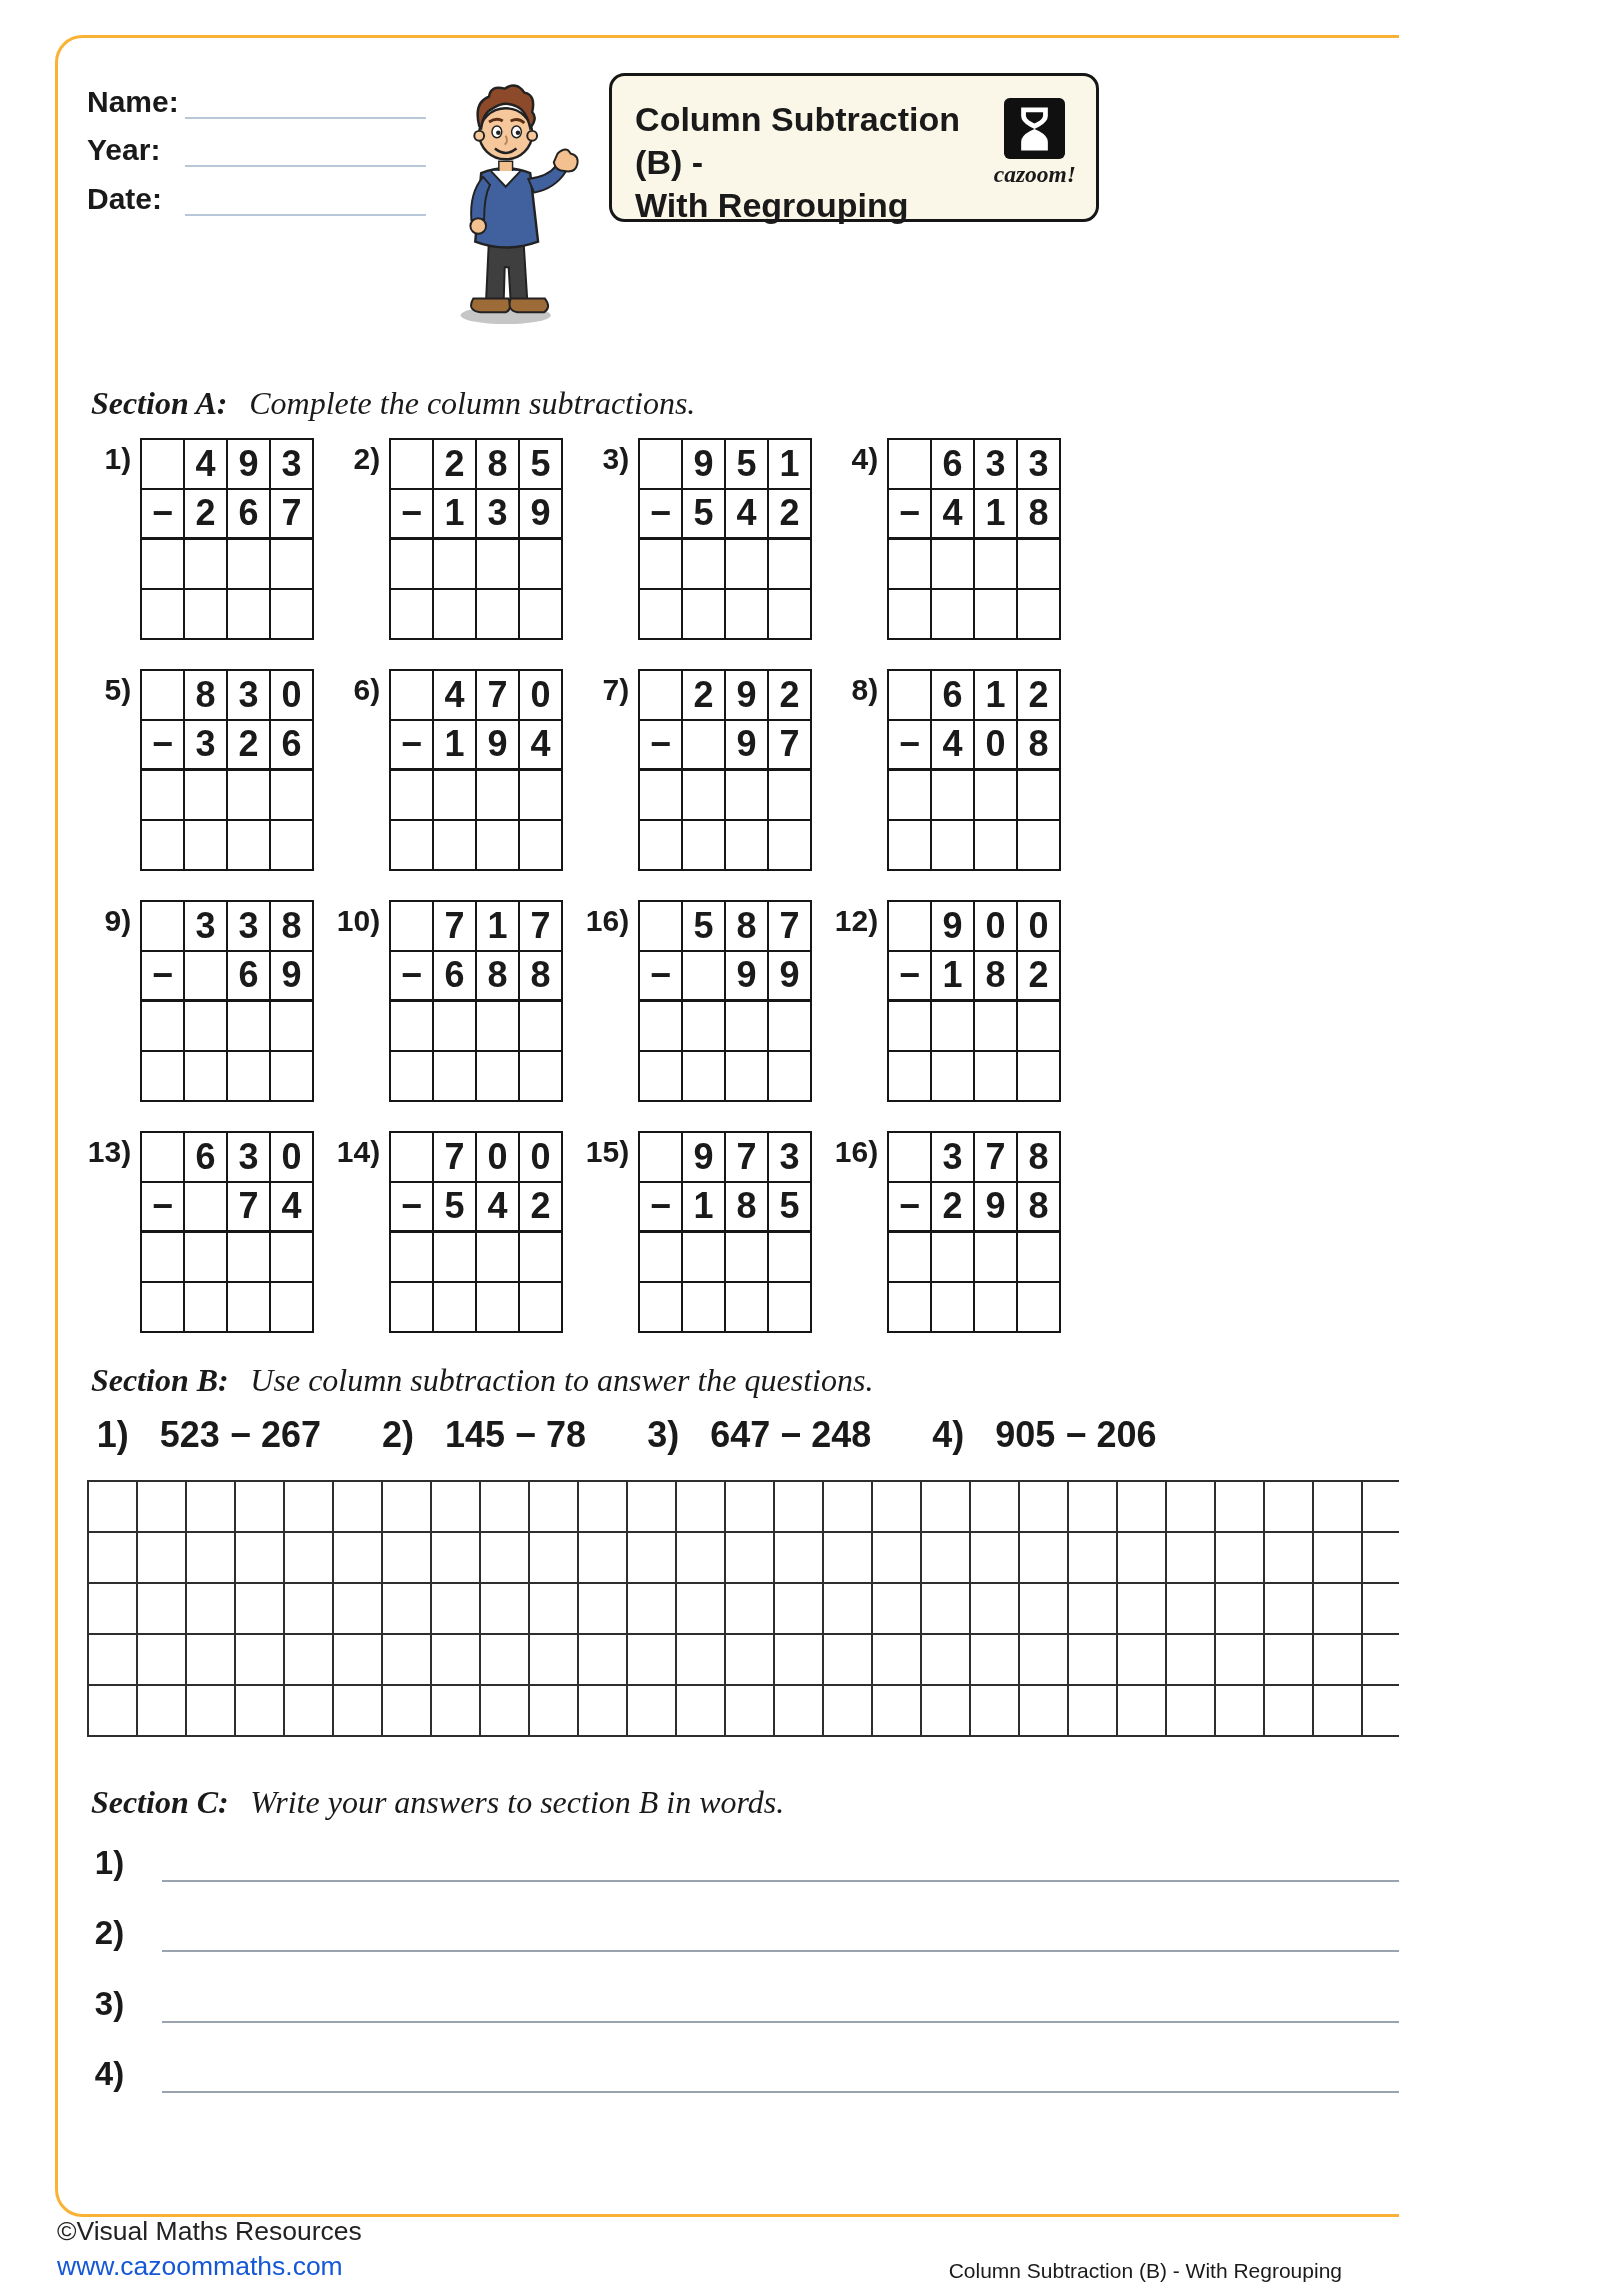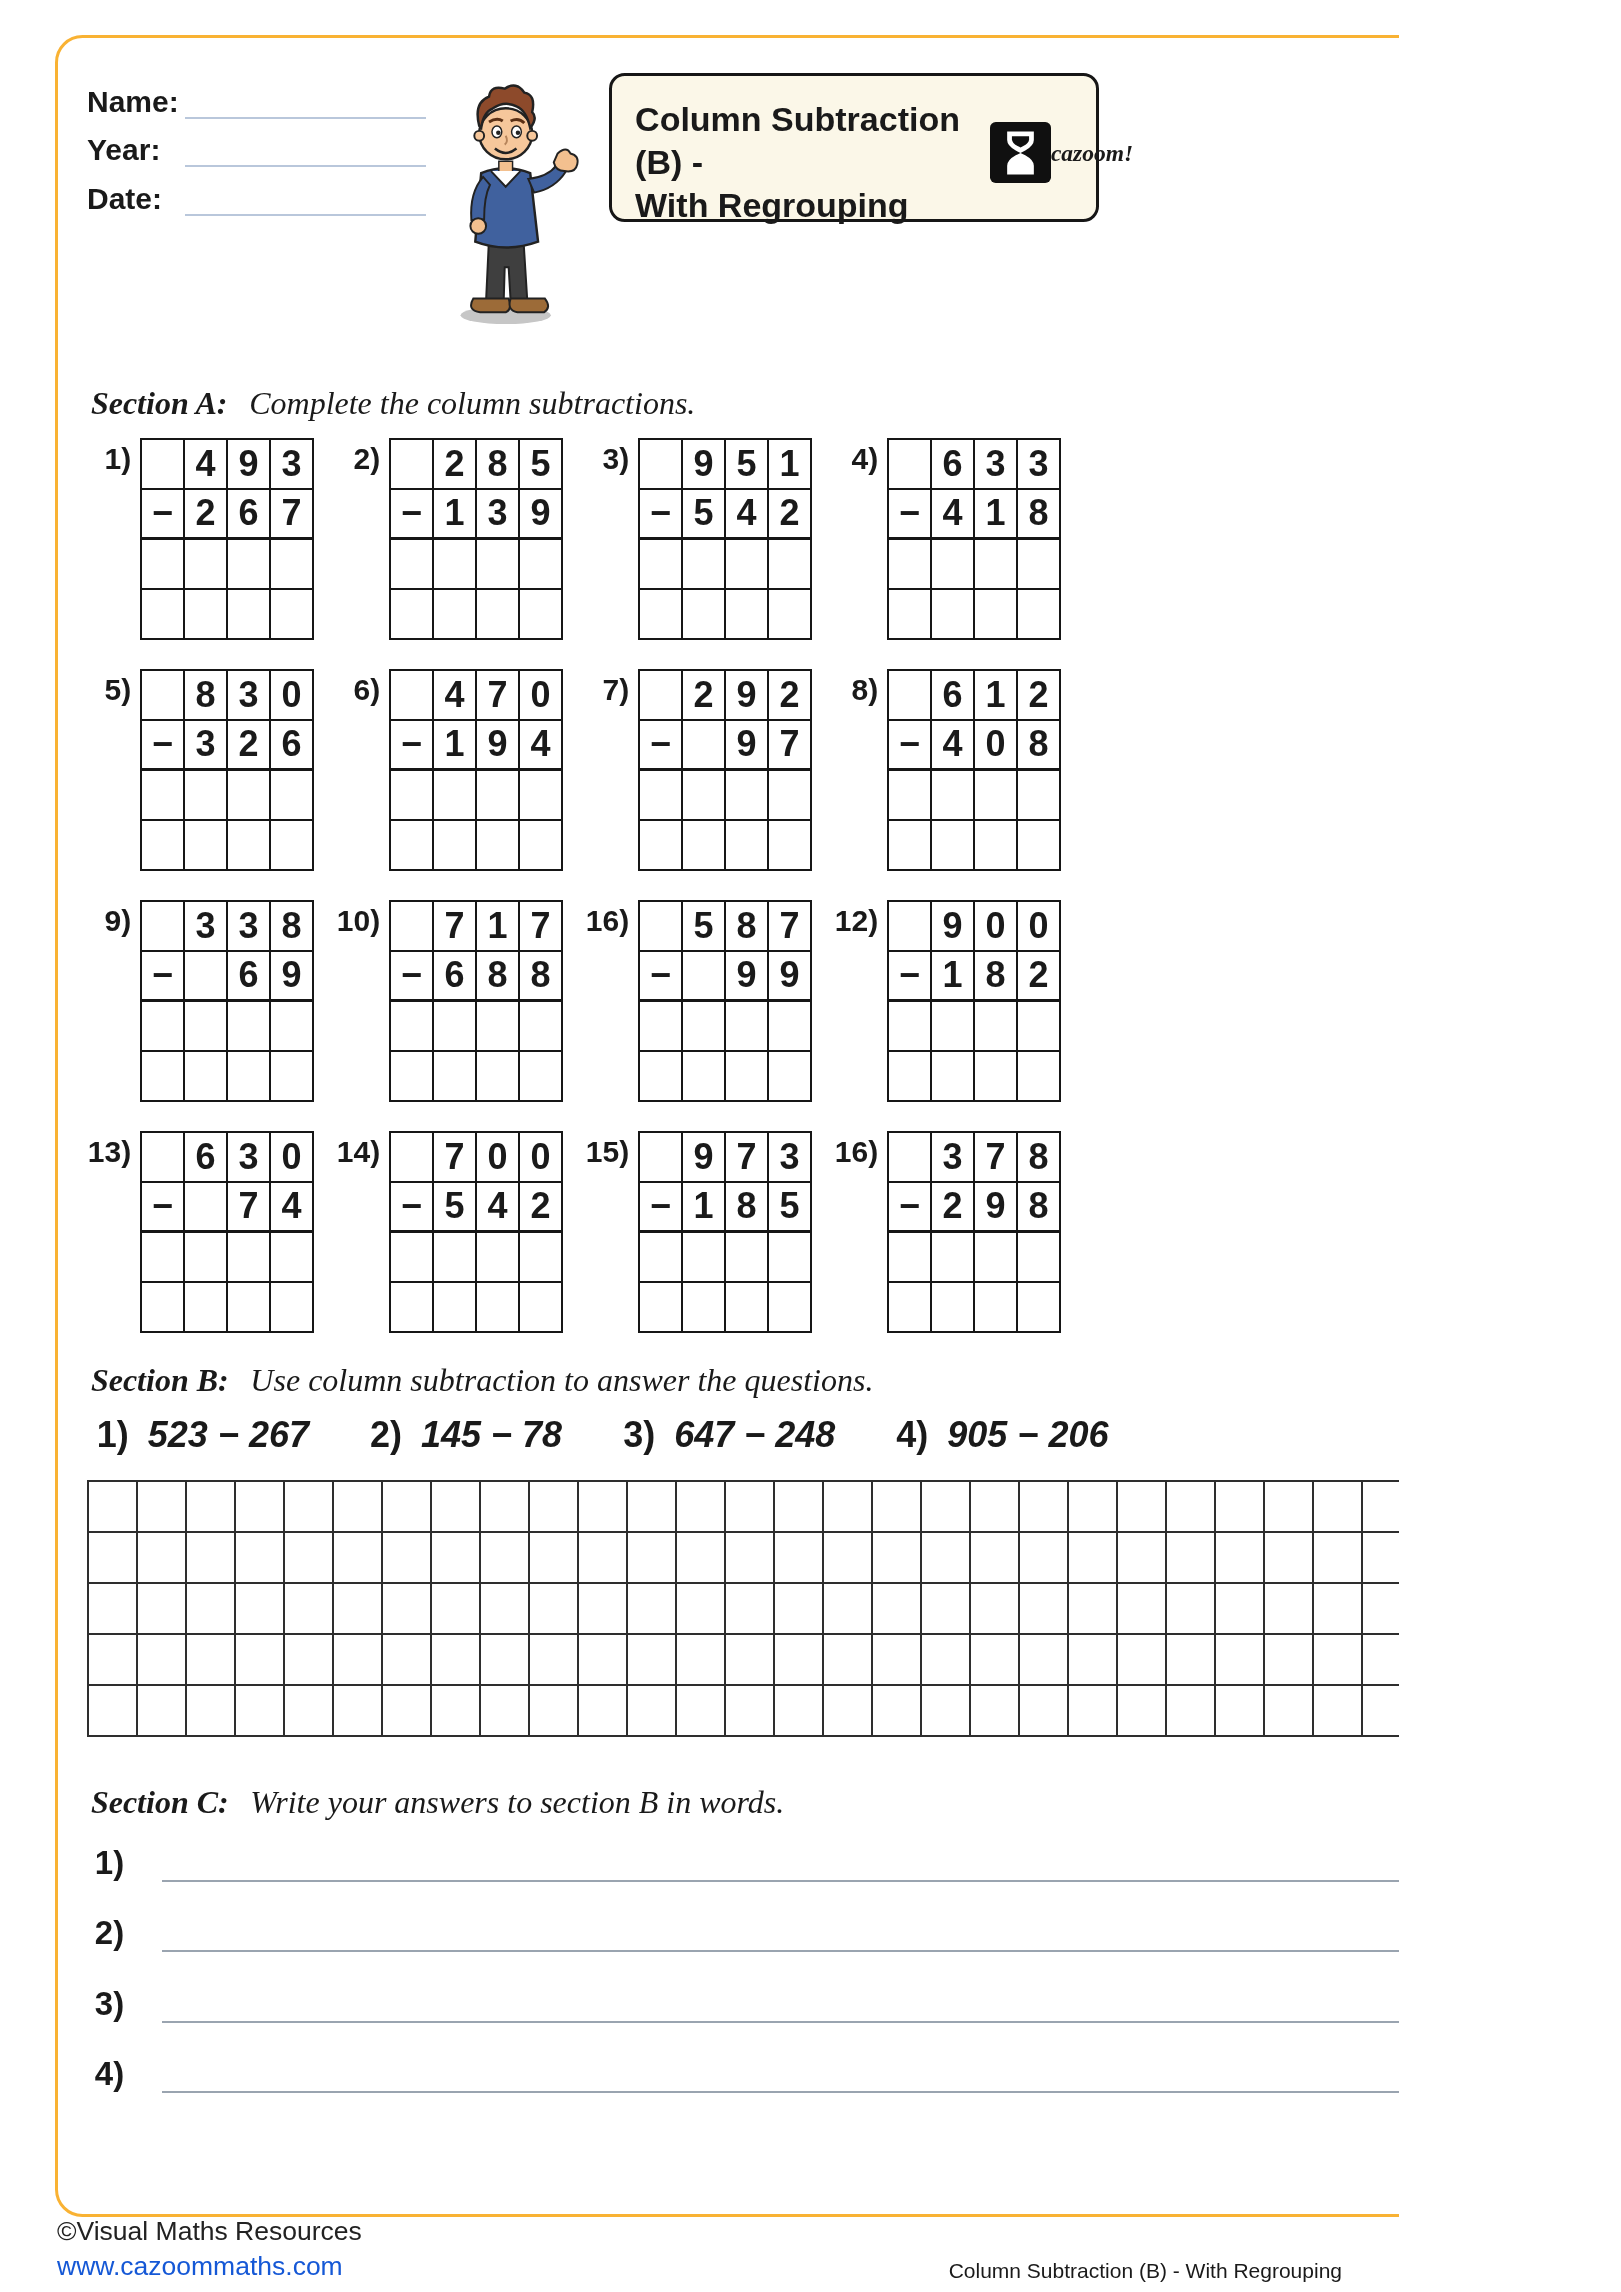--- a/index.html
+++ b/index.html
@@ -26,21 +26,21 @@
   .field-row{display:flex;align-items:flex-end;margin-bottom:14.7px;}
   .field-label{font-weight:bold;font-size:30px;width:94px;}
   .field-line{width:241px;height:33px;border-bottom:2.9px solid var(--fieldline);margin-left:3.9px;}
   .character{flex:0 0 167px;margin:0 9.8px 0 5.9px;}
   .title-box{
     flex:0 0 490px;height:149px;background:#FBF7E8;
     border:3.9px solid #161616;border-radius:15.7px;
     padding:21.6px 15.7px 11.8px 23.5px;display:flex;justify-content:flex-end;
   }
   .title-text{flex:1;font-weight:bold;font-size:34px;line-height:1.27;}
-  .logo{width:90px;display:flex;align-items:center;}
+  .logo{width:90px;display:flex;flex-direction:column;align-items:center;}
   .logo-square{width:61px;height:61px;}
   .logo-text{font-family:"Liberation Serif",serif;font-style:italic;font-weight:bold;font-size:23.5px;margin-top:2.9px;}
   
   .section-heading{font-family:"Liberation Serif",serif;font-size:32px;margin:53px 0 15.7px 3.9px;}
   .section-heading .sh-name{font-weight:bold;font-style:italic;}
   .section-heading .sh-instr{font-style:italic;margin-left:13.7px;}
   .section-heading.sb{margin-top:25.5px;}
   .section-heading.sc{margin-top:47px;}
   
   .problems-row{display:flex;margin-bottom:29px;}
@@ -49,21 +49,21 @@
   table.pgrid{border-collapse:collapse;border:2.9px solid #161616;}
   .pgrid td{
     width:43px;min-width:43px;height:50px;border:2px solid #161616;
     text-align:center;vertical-align:middle;padding:0;
     font-weight:bold;font-size:36px;color:var(--ink);
   }
   .pgrid tr:nth-child(2) td{border-bottom:3.9px solid #161616;}
   
   .questions{display:flex;gap:61px;margin:15.7px 0 0 9.8px;font-weight:bold;font-size:36px;}
   .question{display:flex;}
-  .q-expr{margin-left:19px;font-style:italic;}
+  .q-expr{margin-left:31px;}
   table.bgrid{border-collapse:collapse;border:2.9px solid #222;margin-top:23.5px;}
   .bgrid td{width:49px;min-width:49px;height:51px;border:2px solid #2e2e2e;padding:0;}
   
   .answer-row{display:flex;align-items:flex-end;height:45px;margin:0 3.9px 25.5px 7.8px;}
   .answer-label{font-weight:bold;font-size:33px;width:55px;}
   .answer-line{flex:1;height:100%;border-bottom:2.9px solid var(--answerline);margin-left:11.8px;}
   
   .footer{
     position:absolute;left:57px;right:57px;bottom:9.8px;
     display:flex;justify-content:space-between;align-items:flex-end;

